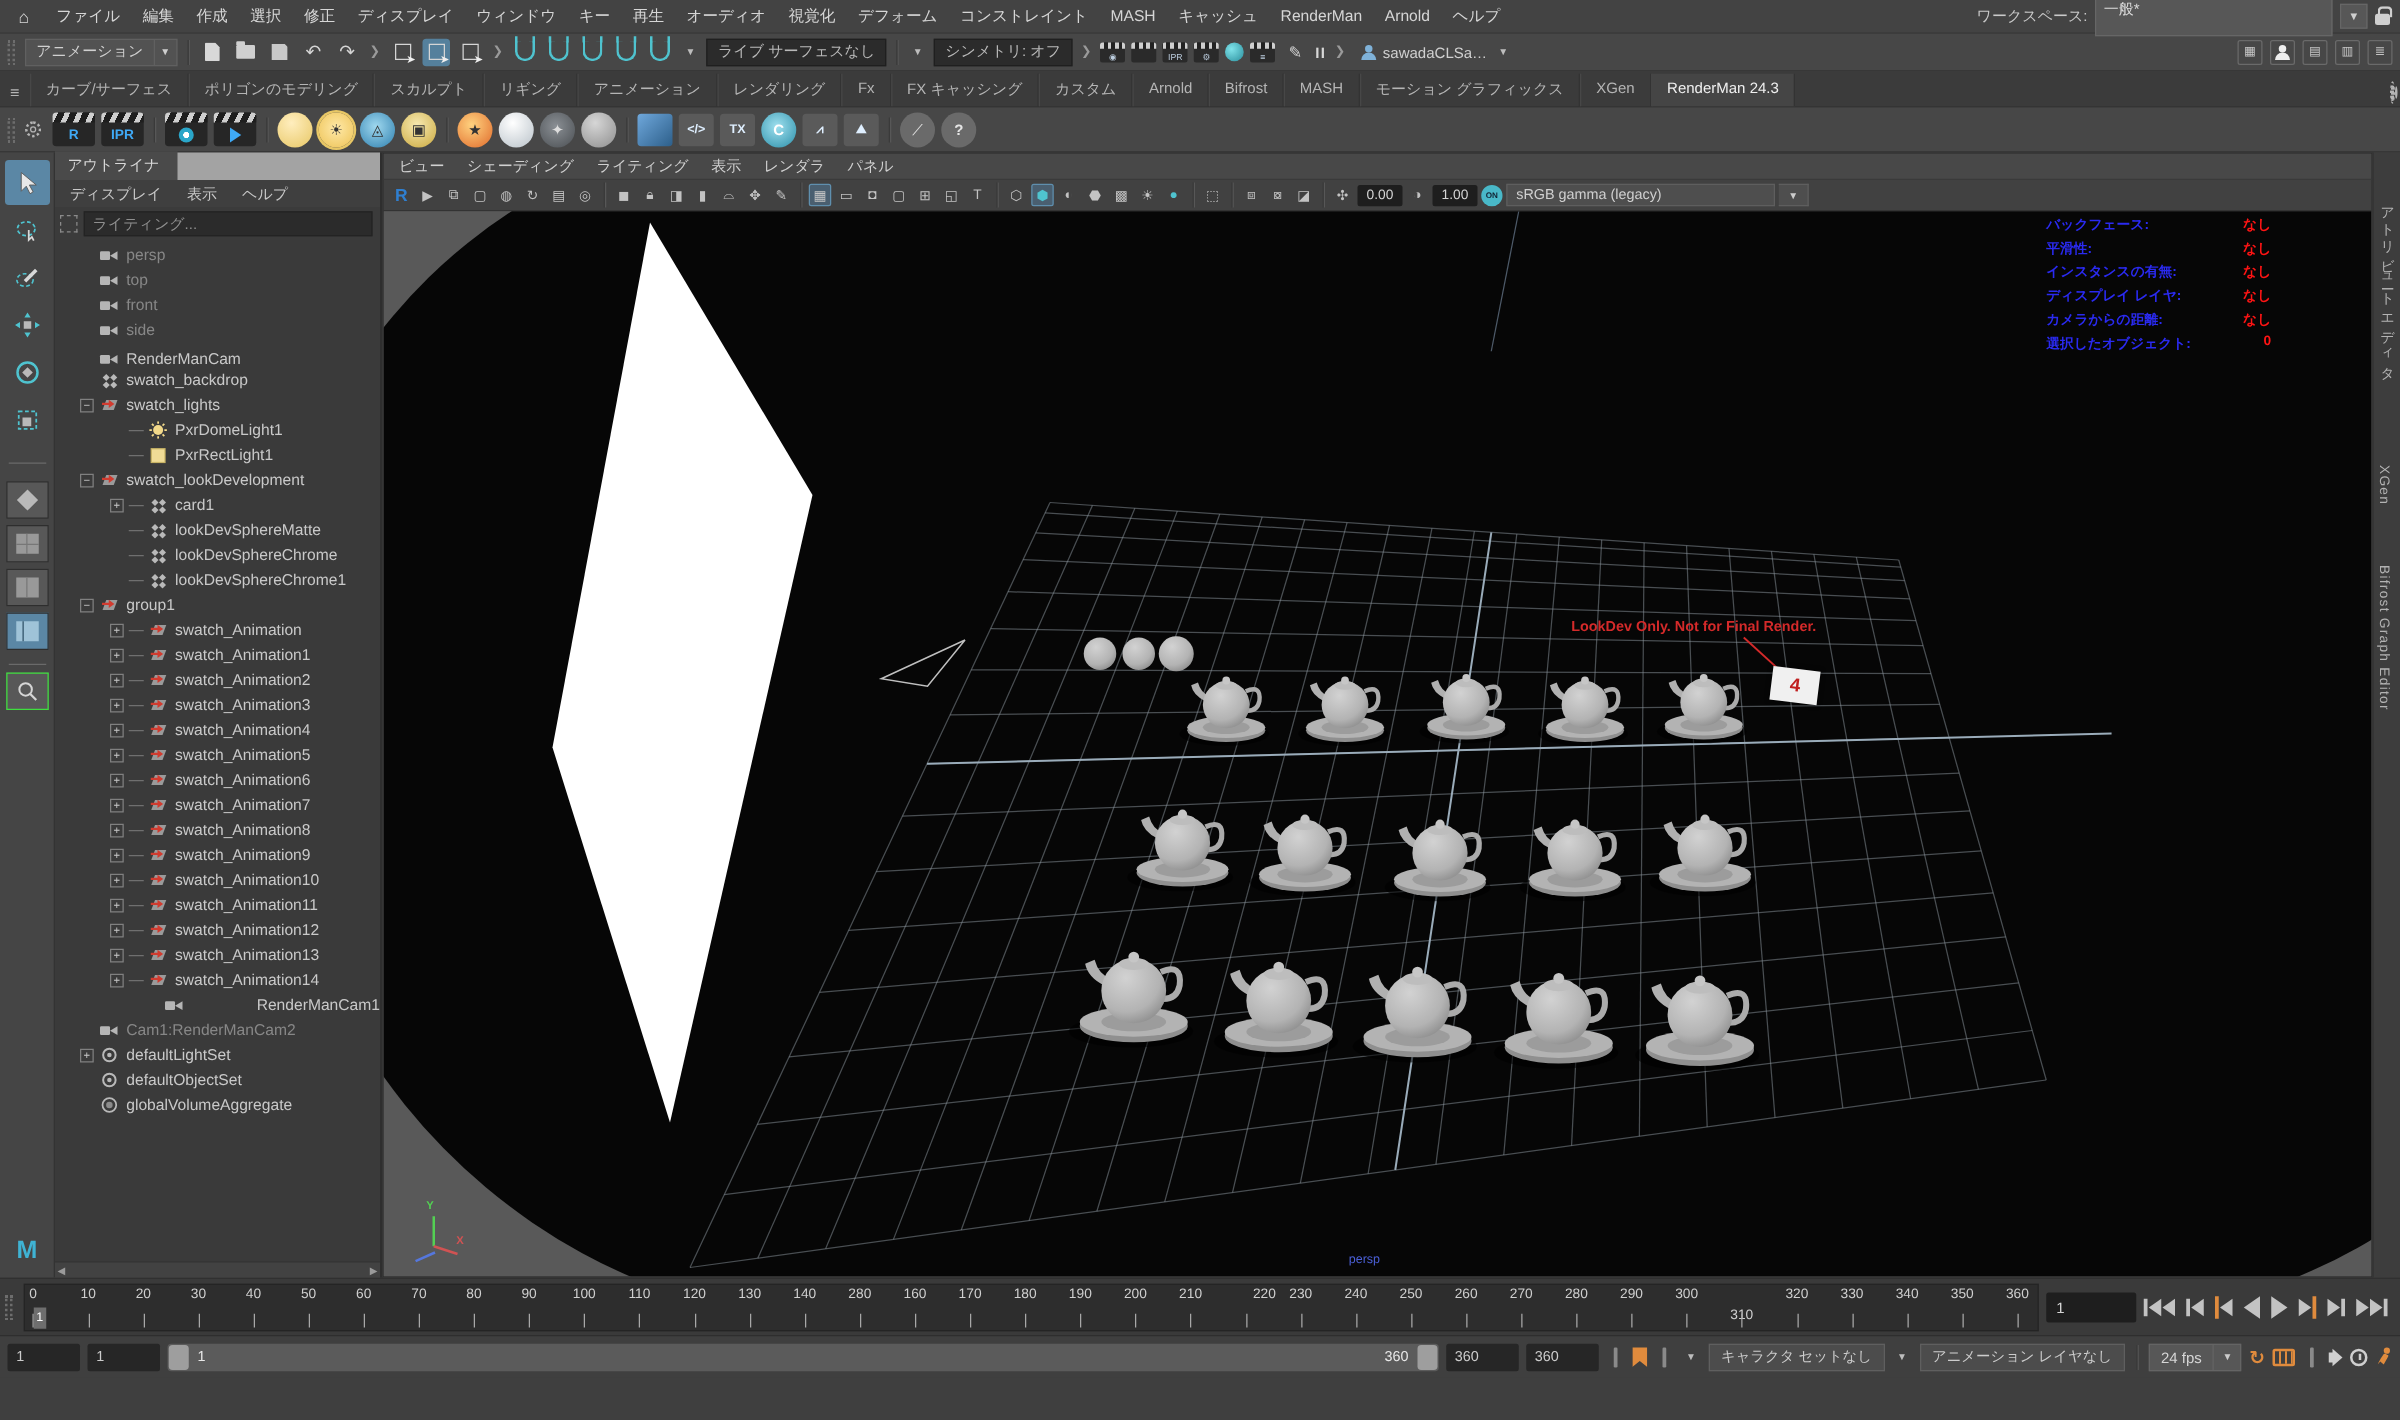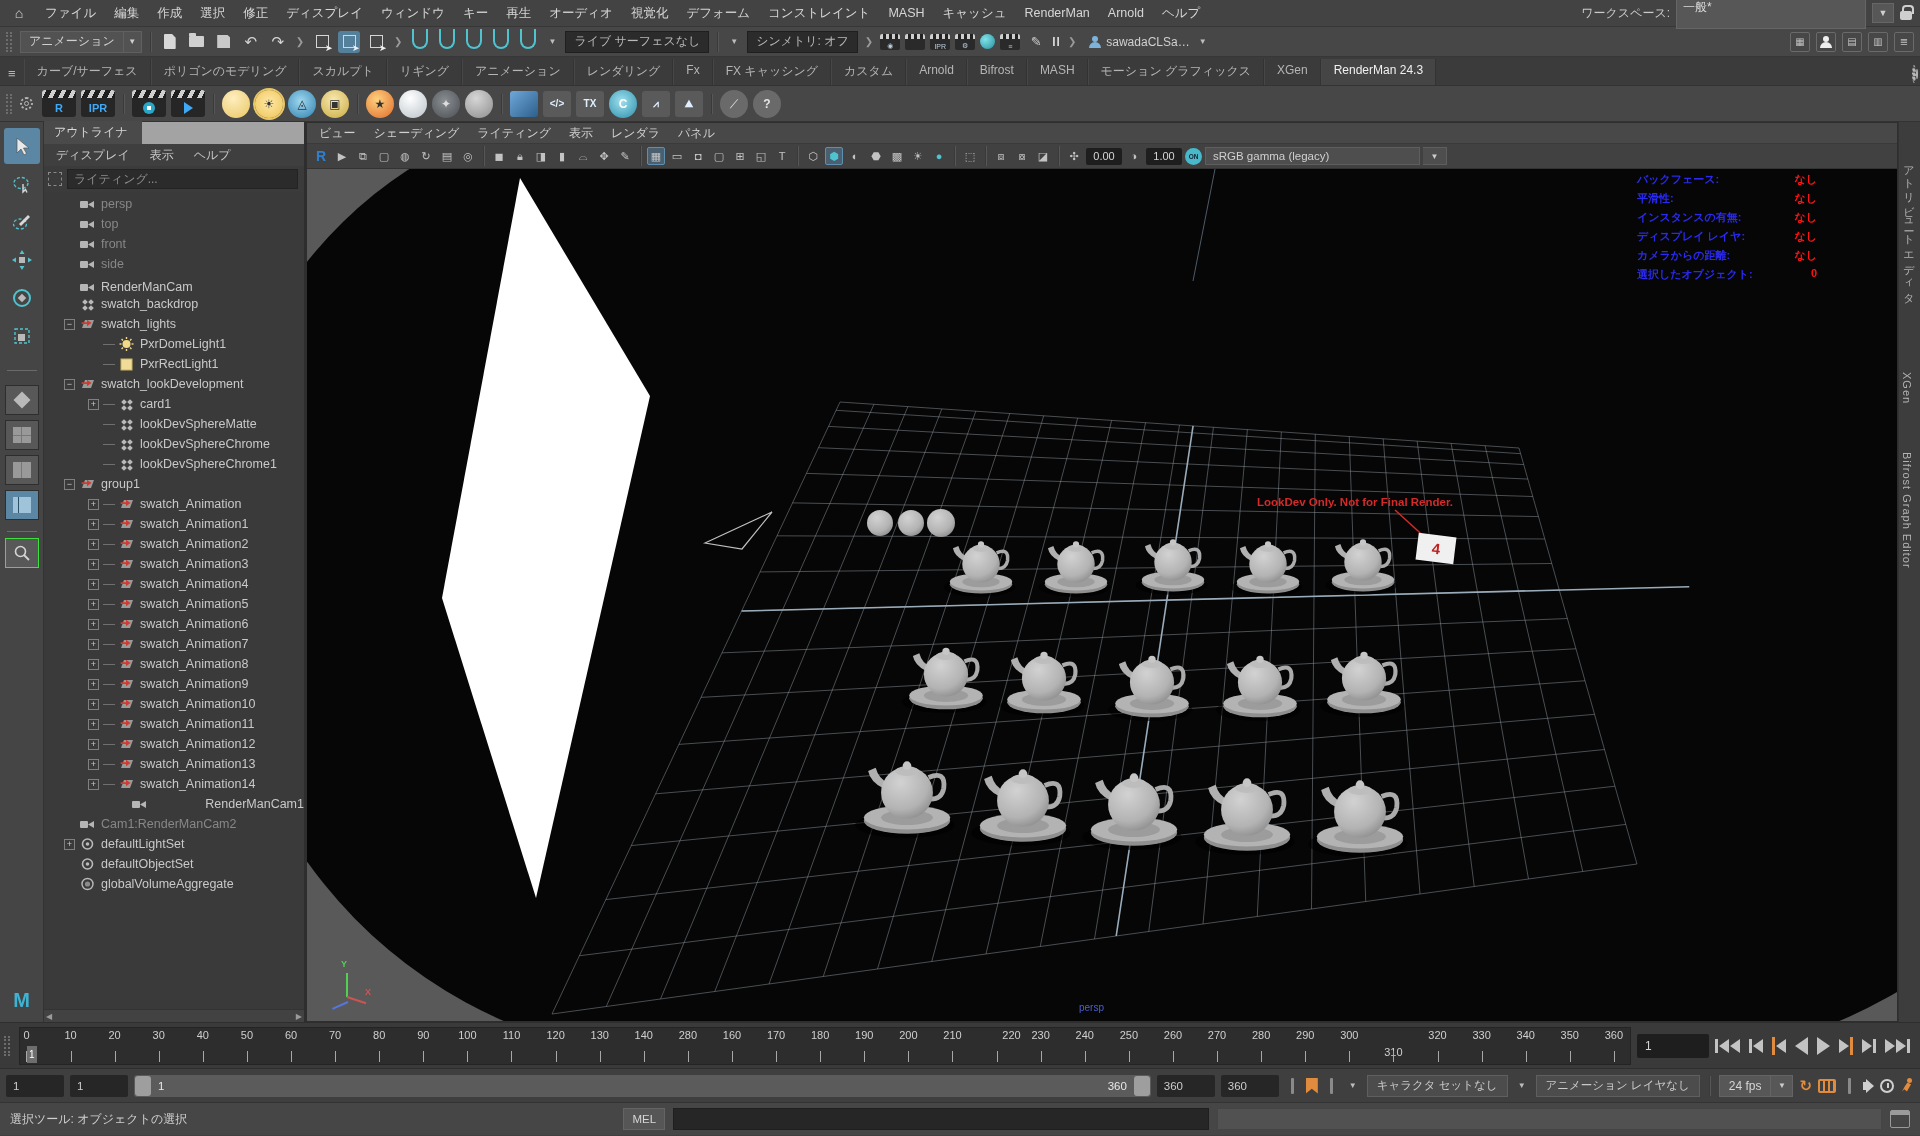--- a/index.html
+++ b/index.html
@@ -1089,21 +1089,13 @@
     <span class="film-ico"></span>
     <span class="minibar"></span>
     <span class="spk">
         <span class="spk-box"></span>
         <span class="spk-tri"></span>
       </span>
     <span class="clock-ico"></span>
     <span class="runner"></span>
   </div>
 
-  <div class="helpline">
-    <span class="help-text">選択ツール: オブジェクトの選択</span>
-    <span style="flex:0 0 420px;"></span>
-    <span class="mel-btn">MEL</span>
-    <span class="mel-input"></span>
-    <span class="cmd-bar"></span>
-    <span class="console-ico"></span>
-  </div>
 </div>
 
 </body></html>

